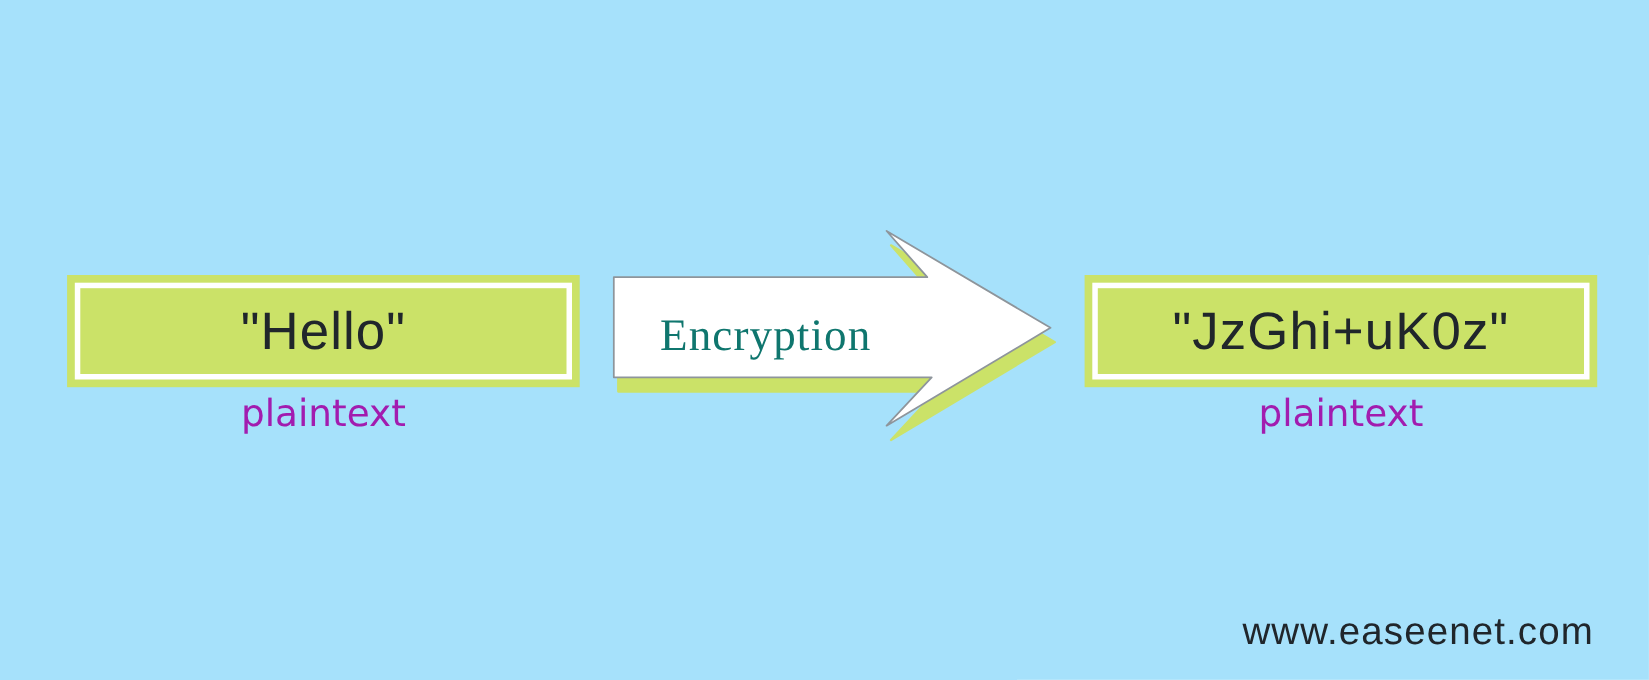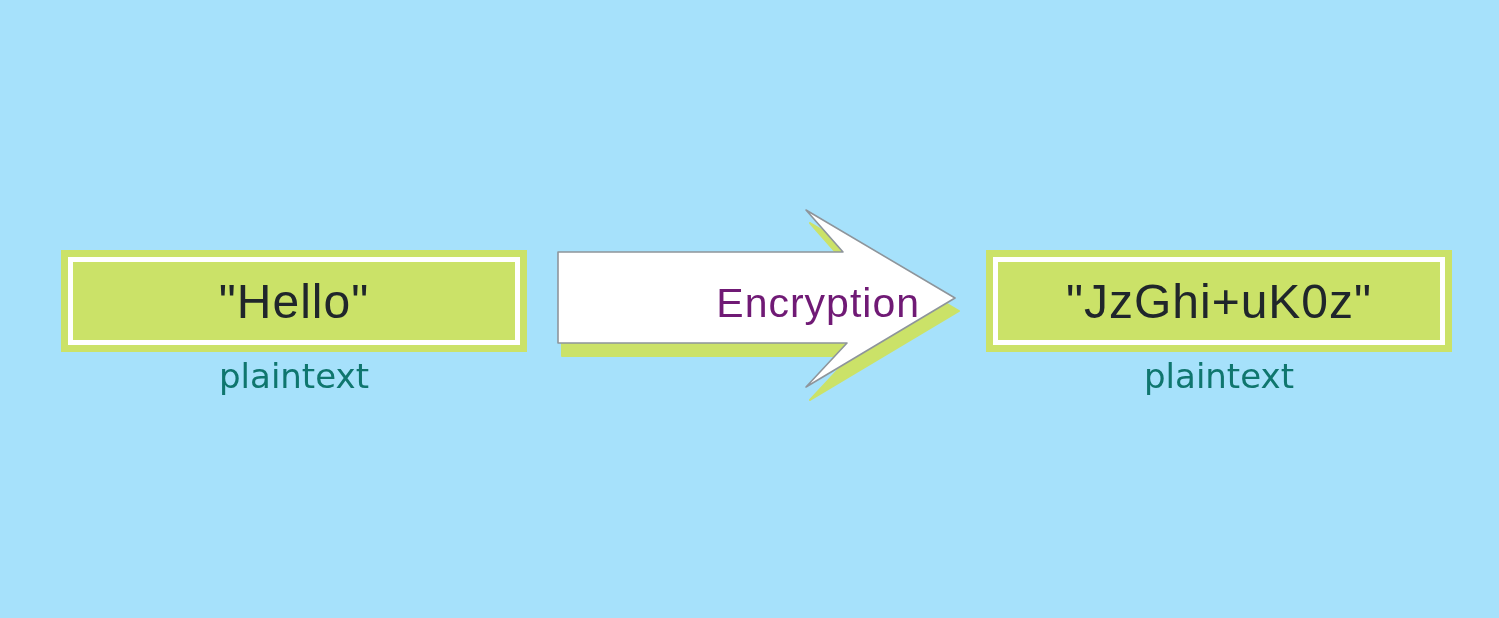--- a/index.html
+++ b/index.html
@@ -41,42 +41,43 @@
     letter-spacing: 1px;
     color: #20262b;
     white-space: nowrap;
   }
   .box-label {
     position: absolute;
     top: 356px;
     width: 466px;
     text-align: center;
     font-size: 34px;
-    color: #0f766e;
+    color: #a21caf;
     font-family: "DejaVu Sans", "Liberation Sans", sans-serif;
   }
 
   #plaintext-group .value-box, #plaintext-label { left: 61px; }
   #ciphertext-group .value-box, #ciphertext-label { left: 986px; }
 
   
   #arrow-svg {
     position: absolute;
     left: 550px;
     top: 195px;
   }
   #arrow-label {
     position: absolute;
     left: 600px;
     top: 280px;
     width: 320px;
-    text-align: right;
+    text-align: left;
     font-size: 41px;
     letter-spacing: 1px;
-    color: #701a75;
+    color: #0f766e;
+    font-family: Liberation Serif, serif;
   }
 
   
   #watermark {
     position: absolute;
     right: 50px;
     bottom: 24px;
     font-size: 35px;
     letter-spacing: 1px;
     color: #20262b;
@@ -106,14 +107,15 @@
 
   <div id="ciphertext-group">
     <div class="value-box">
       <div class="value-box-inner">
         <span class="box-value">"JzGhi+uK0z"</span>
       </div>
     </div>
     <div class="box-label" id="ciphertext-label">plaintext</div>
   </div>
 
+  <div id="watermark">www.easeenet.com</div>
 
 </div>
 
 </body></html>

